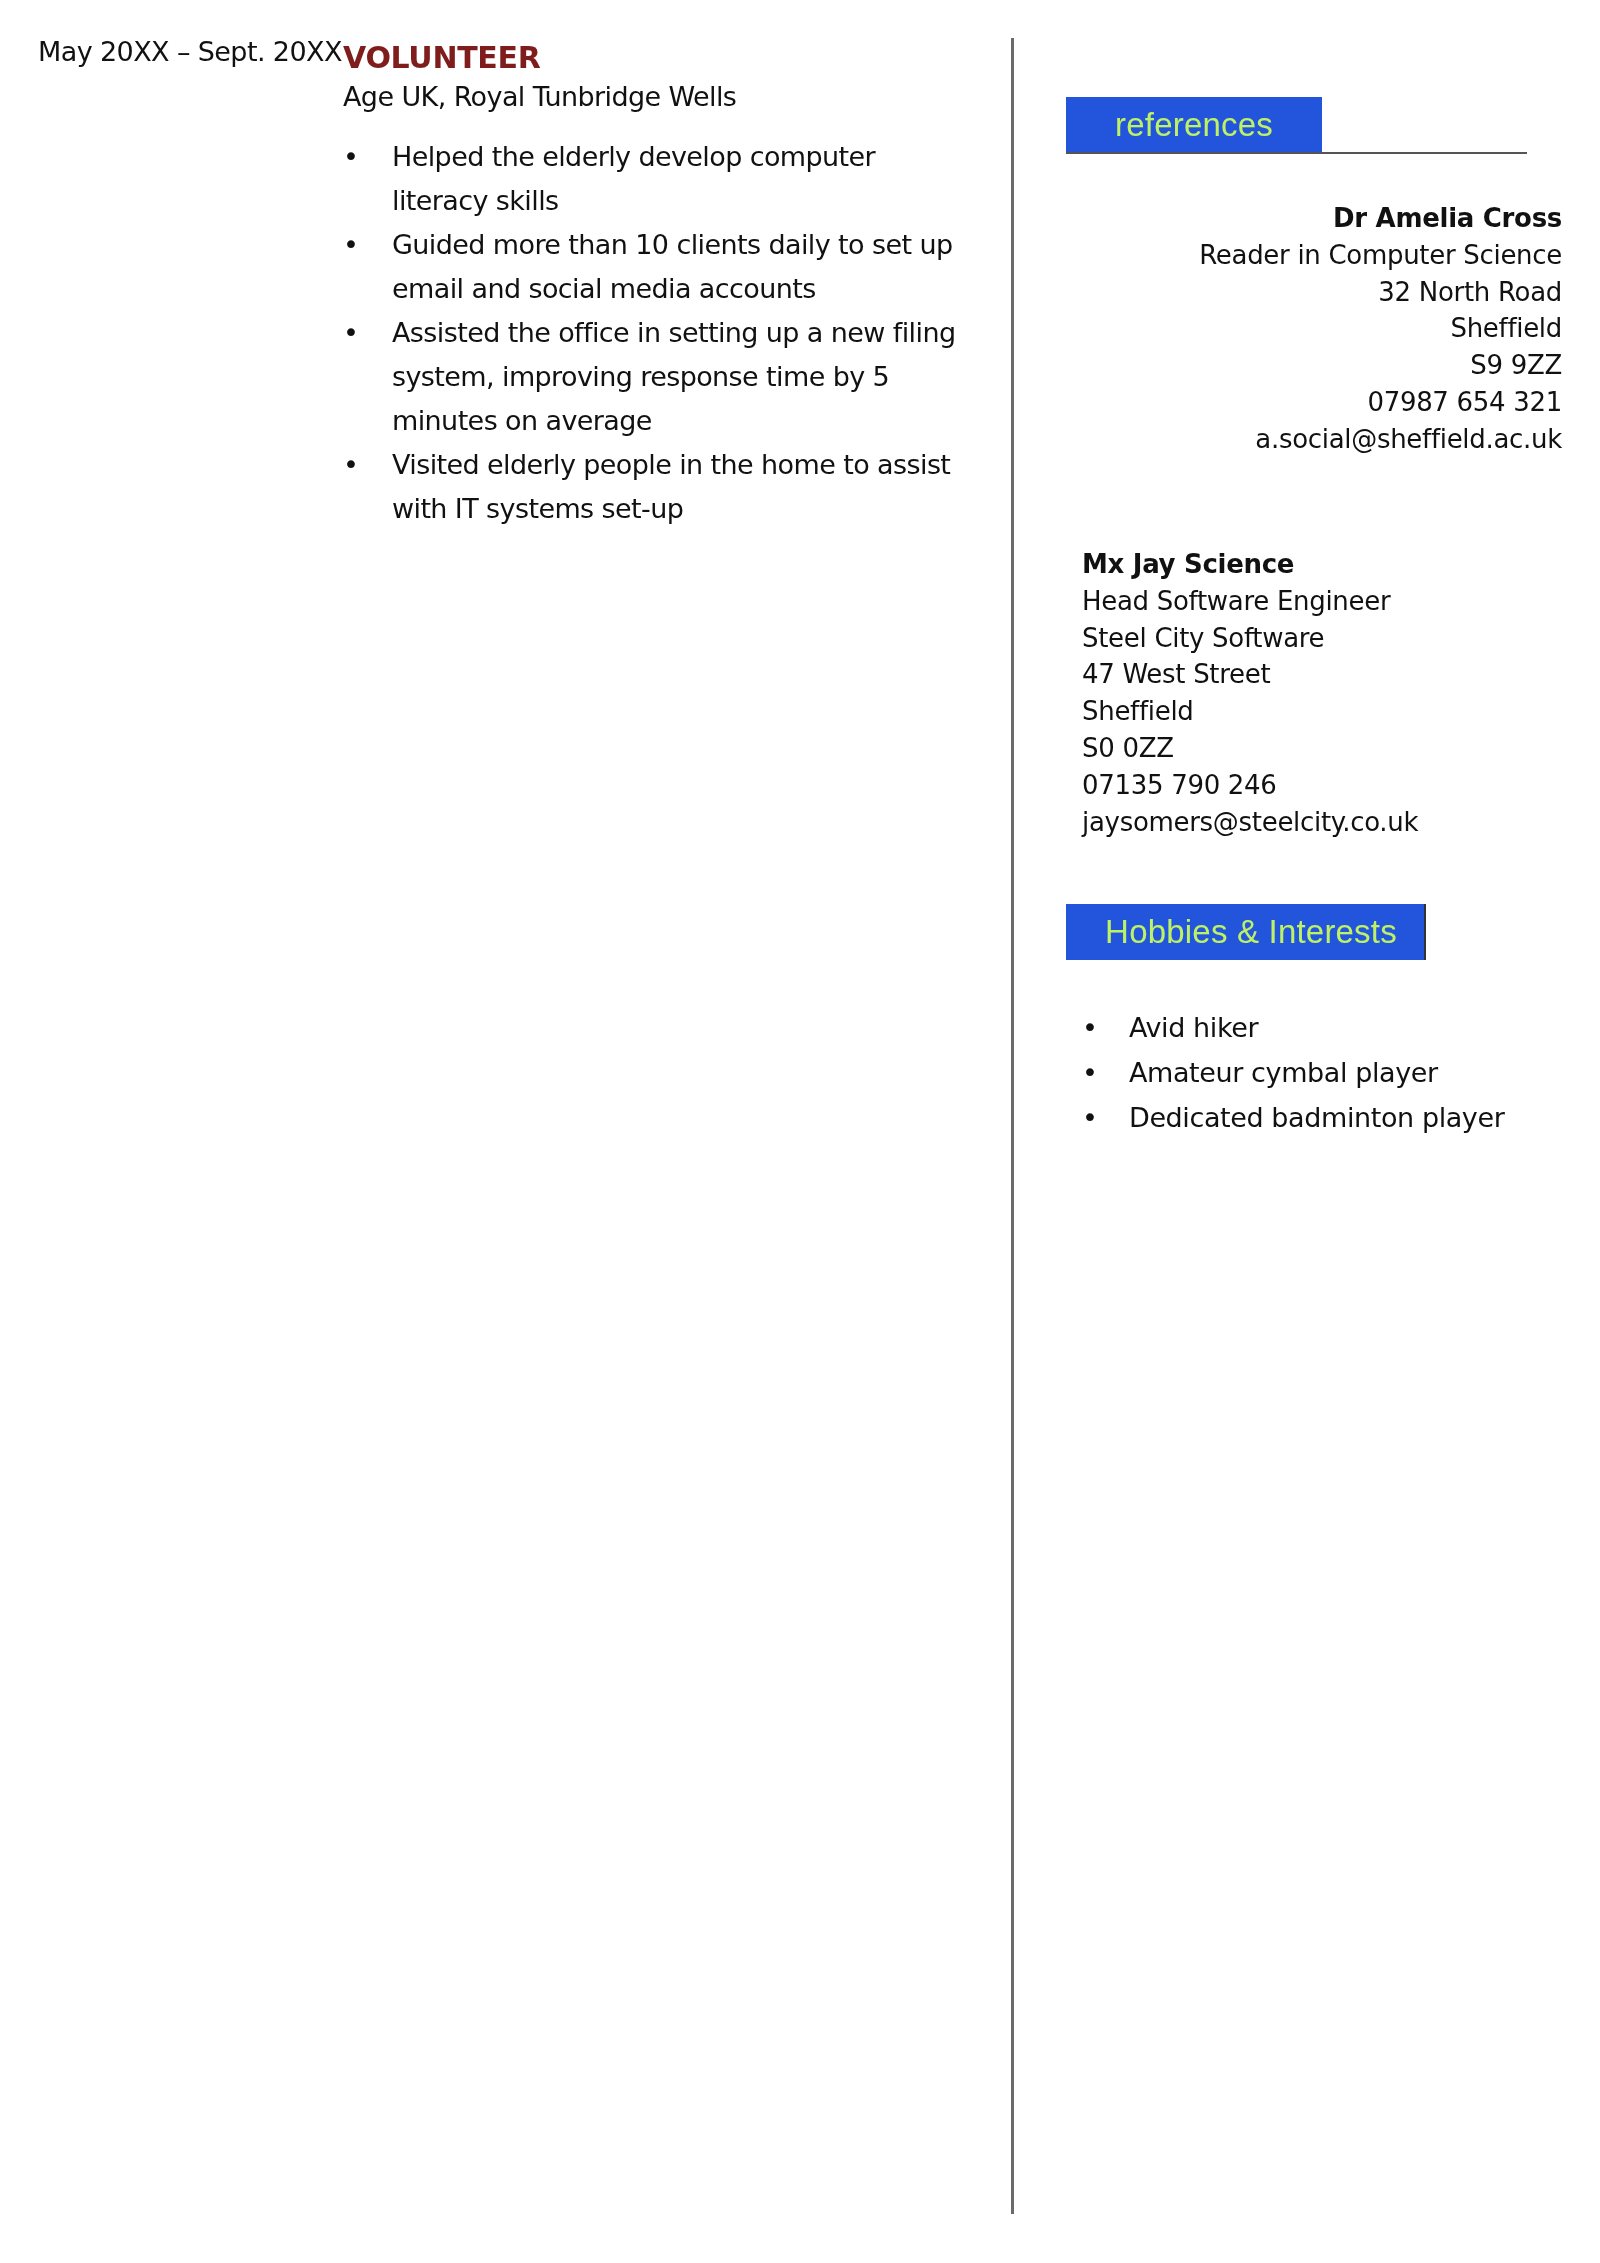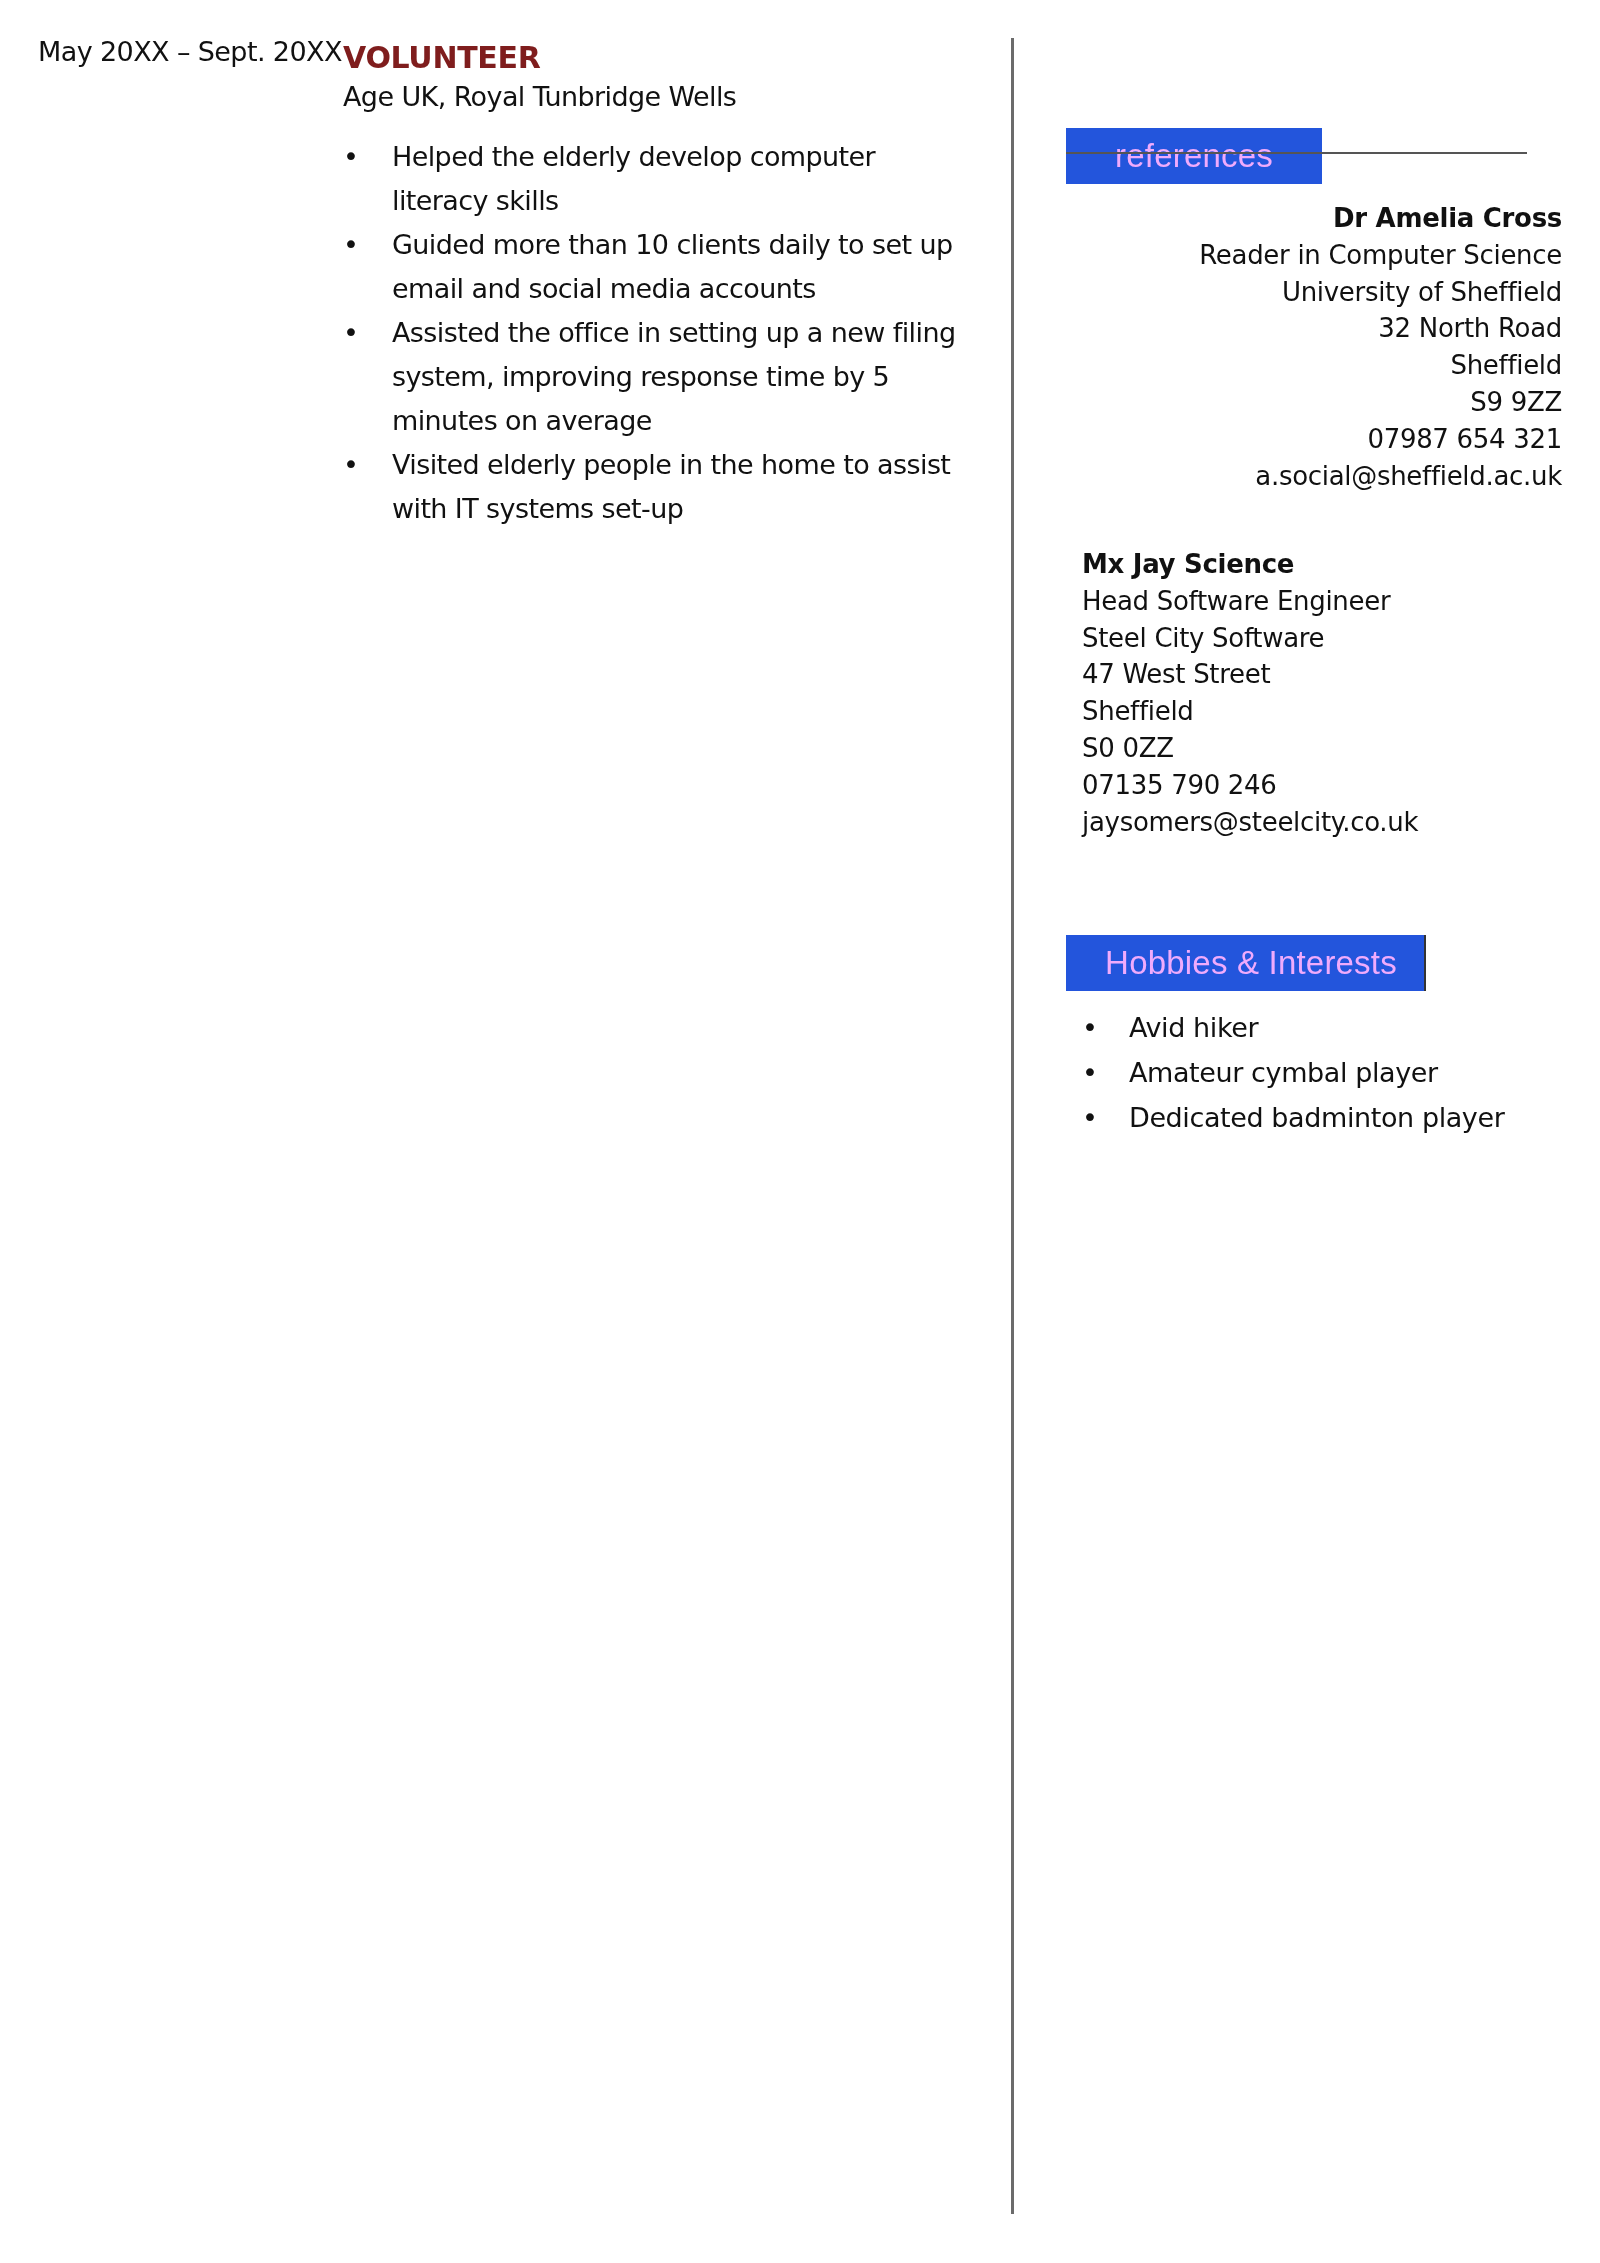--- a/index.html
+++ b/index.html
@@ -6,23 +6,23 @@
     body { width: 1600px; height: 2263px; position: relative; overflow: hidden;
            font-family: "DejaVu Sans", "Liberation Sans", sans-serif; color: #111; }
     .abs { position: absolute; }
     .date { left: 38px; top: 36px; font-size: 27px; letter-spacing: -0.6px; white-space: nowrap; }
     .job-title { left: 343px; top: 40px; font-size: 30px; font-weight: bold; color: #7f1d1d; letter-spacing: -0.3px; }
     .employer { left: 343px; top: 81px; font-size: 27px; letter-spacing: -0.6px; white-space: nowrap; }
     .duties { left: 343px; top: 135px; width: 620px; margin: 0; padding: 0; list-style: none; }
     .duties li { position: relative; padding-left: 49px; font-size: 27px; line-height: 44px; letter-spacing: -0.6px; }
     .duties li .bullet { position: absolute; left: 0; top: 0; width: 30px; text-align: left; }
     .divider { left: 1011px; top: 38px; width: 3px; height: 2176px; background: #6b6b6b; }
-    .section-head { left: 1066px; height: 56px; background: #2355DC; color: #f0abfc;
+    .section-head { left: 1066px; height: 56px; background: #2355DC; color: #bef264;
                     font-family: "Liberation Sans", sans-serif; font-size: 33px; line-height: 56px;
-                    letter-spacing: 0.2px; transform-origin: left; margin-top: 31px; }
+                    letter-spacing: 0.2px; transform-origin: left; }
     .refs-head { top: 97px; width: 256px; text-align: center; }
     .refs-rule { left: 1066px; top: 152px; width: 461px; height: 2px; background: #555; }
     .hobbies-head { top: 904px; width: 346px; padding-left: 12px; text-align: center; border-right: 2px solid #333; }
     .ref { left: 1082px; width: 480px; font-size: 26px; line-height: 36.8px; letter-spacing: -0.3px; }
     .ref .name { font-weight: bold; }
     .ref-1 { top: 200px; text-align: right; }
     .ref-2 { top: 546px; }
     .hobbies { left: 1082px; top: 1005px; margin: 0; padding: 0; list-style: none; }
     .hobbies li { position: relative; padding-left: 47px; font-size: 27px; line-height: 45px; letter-spacing: -0.4px; white-space: nowrap; }
     .hobbies li .bullet { position: absolute; left: 0; top: 0; }
@@ -53,21 +53,20 @@
 </ul>
 
 <div class="abs divider"></div>
 
 <div class="abs section-head refs-head">references</div>
 <div class="abs refs-rule"></div>
 
 <div class="abs ref ref-1">
   <div class="name">Dr Amelia Cross</div>
   <div>Reader in Computer Science</div>
-  <div>University of Sheffield</div>
   <div>32 North Road</div>
   <div>Sheffield</div>
   <div>S9 9ZZ</div>
   <div>07987 654 321</div>
   <div>a.social@sheffield.ac.uk</div>
 </div>
 
 <div class="abs ref ref-2">
   <div class="name">Mx Jay Science</div>
   <div>Head Software Engineer</div>

